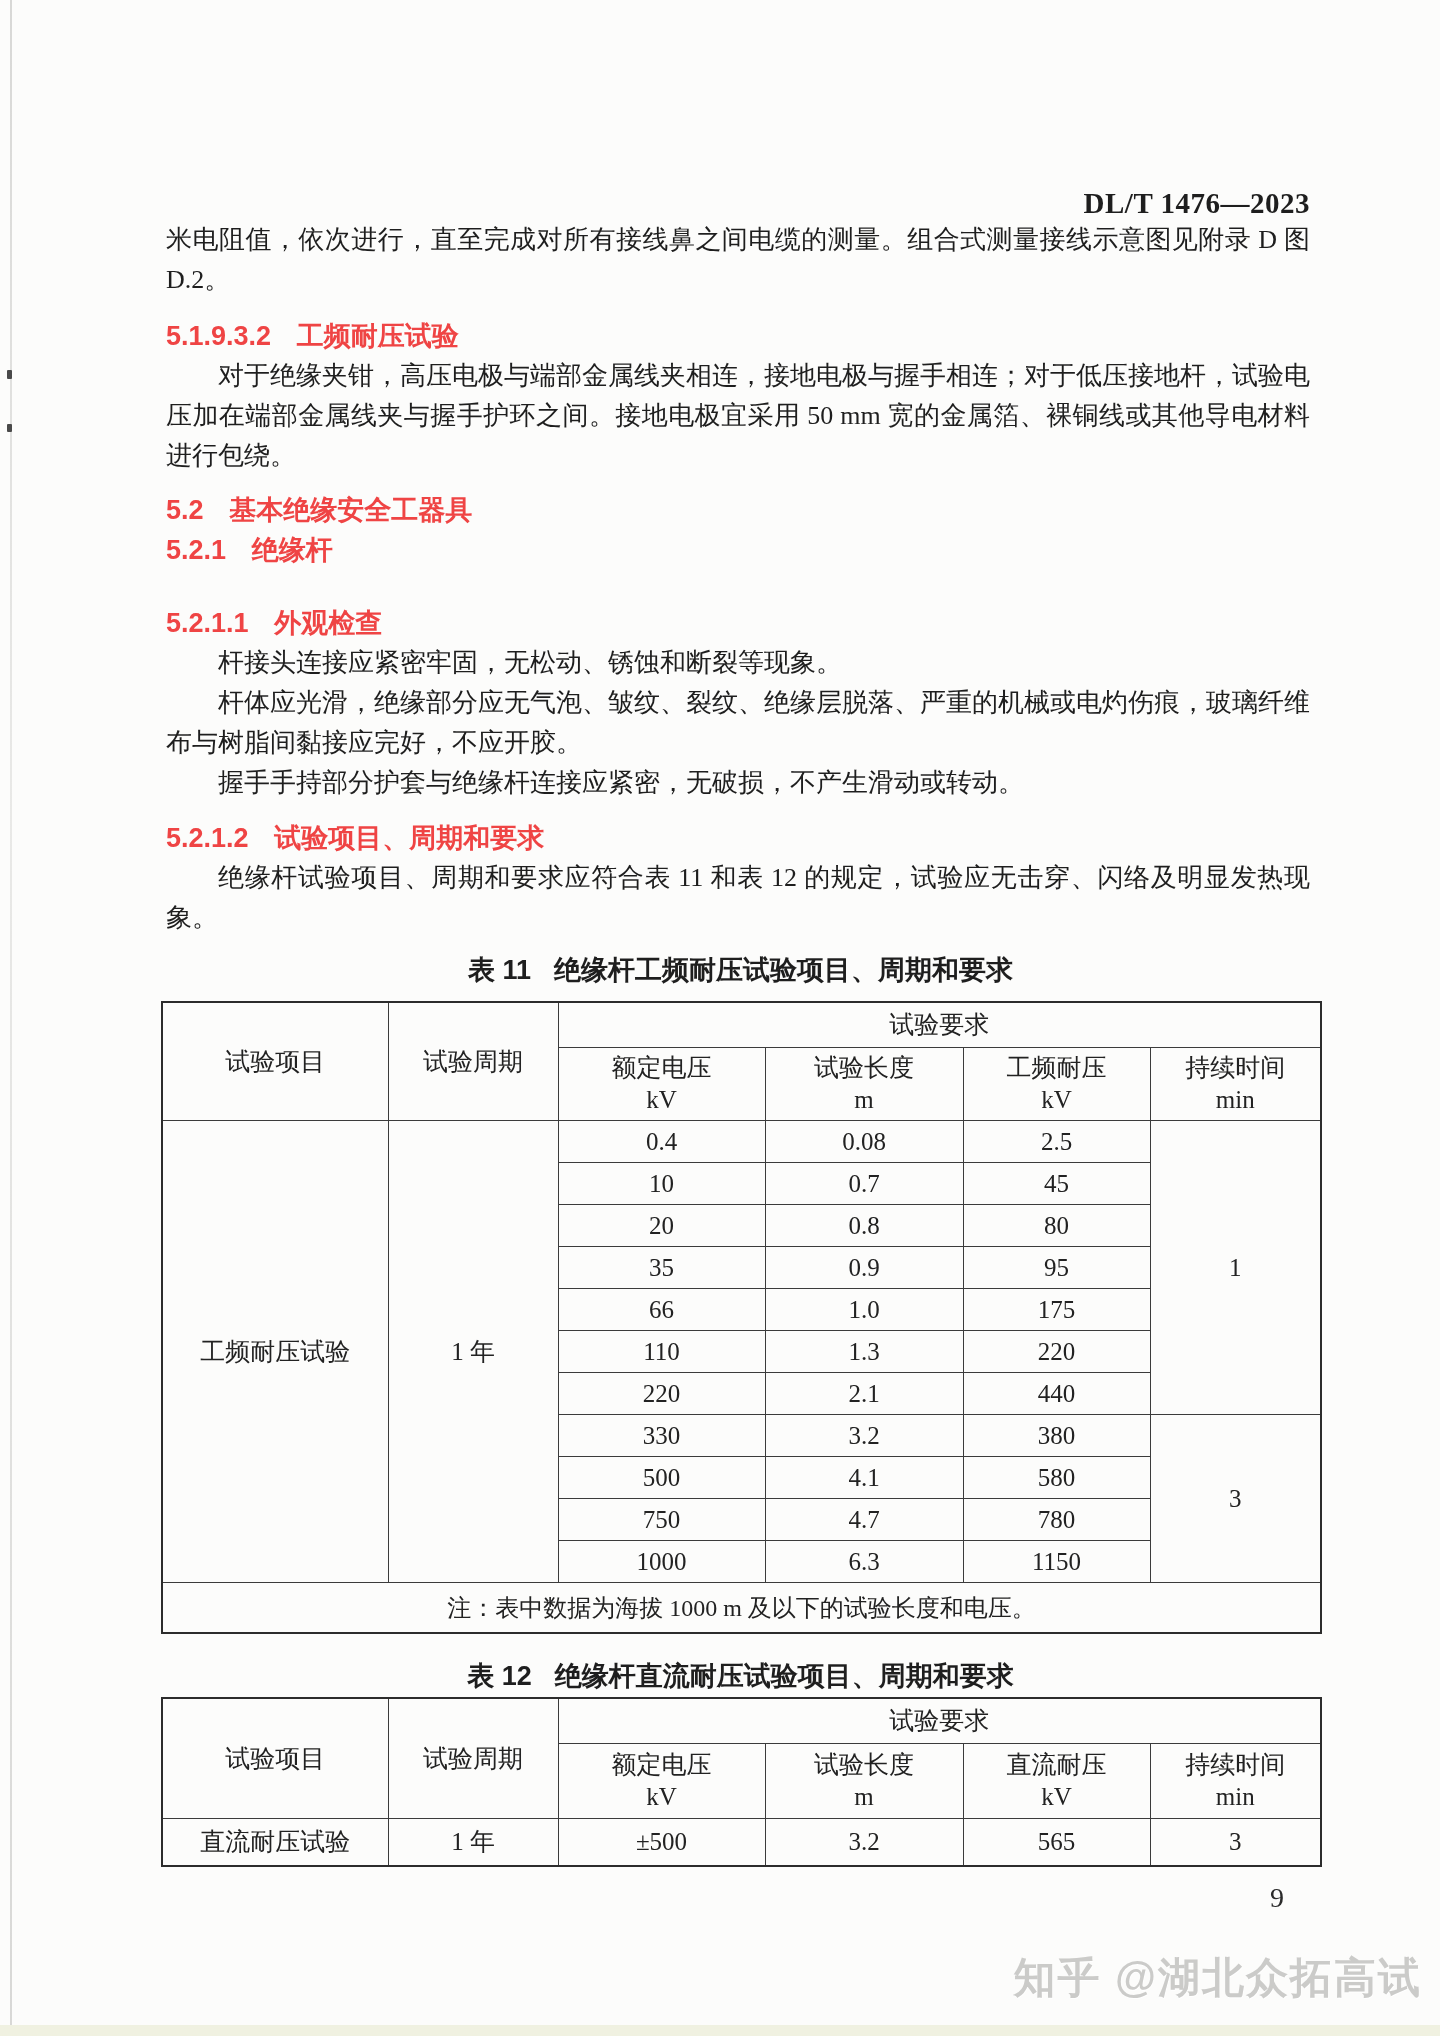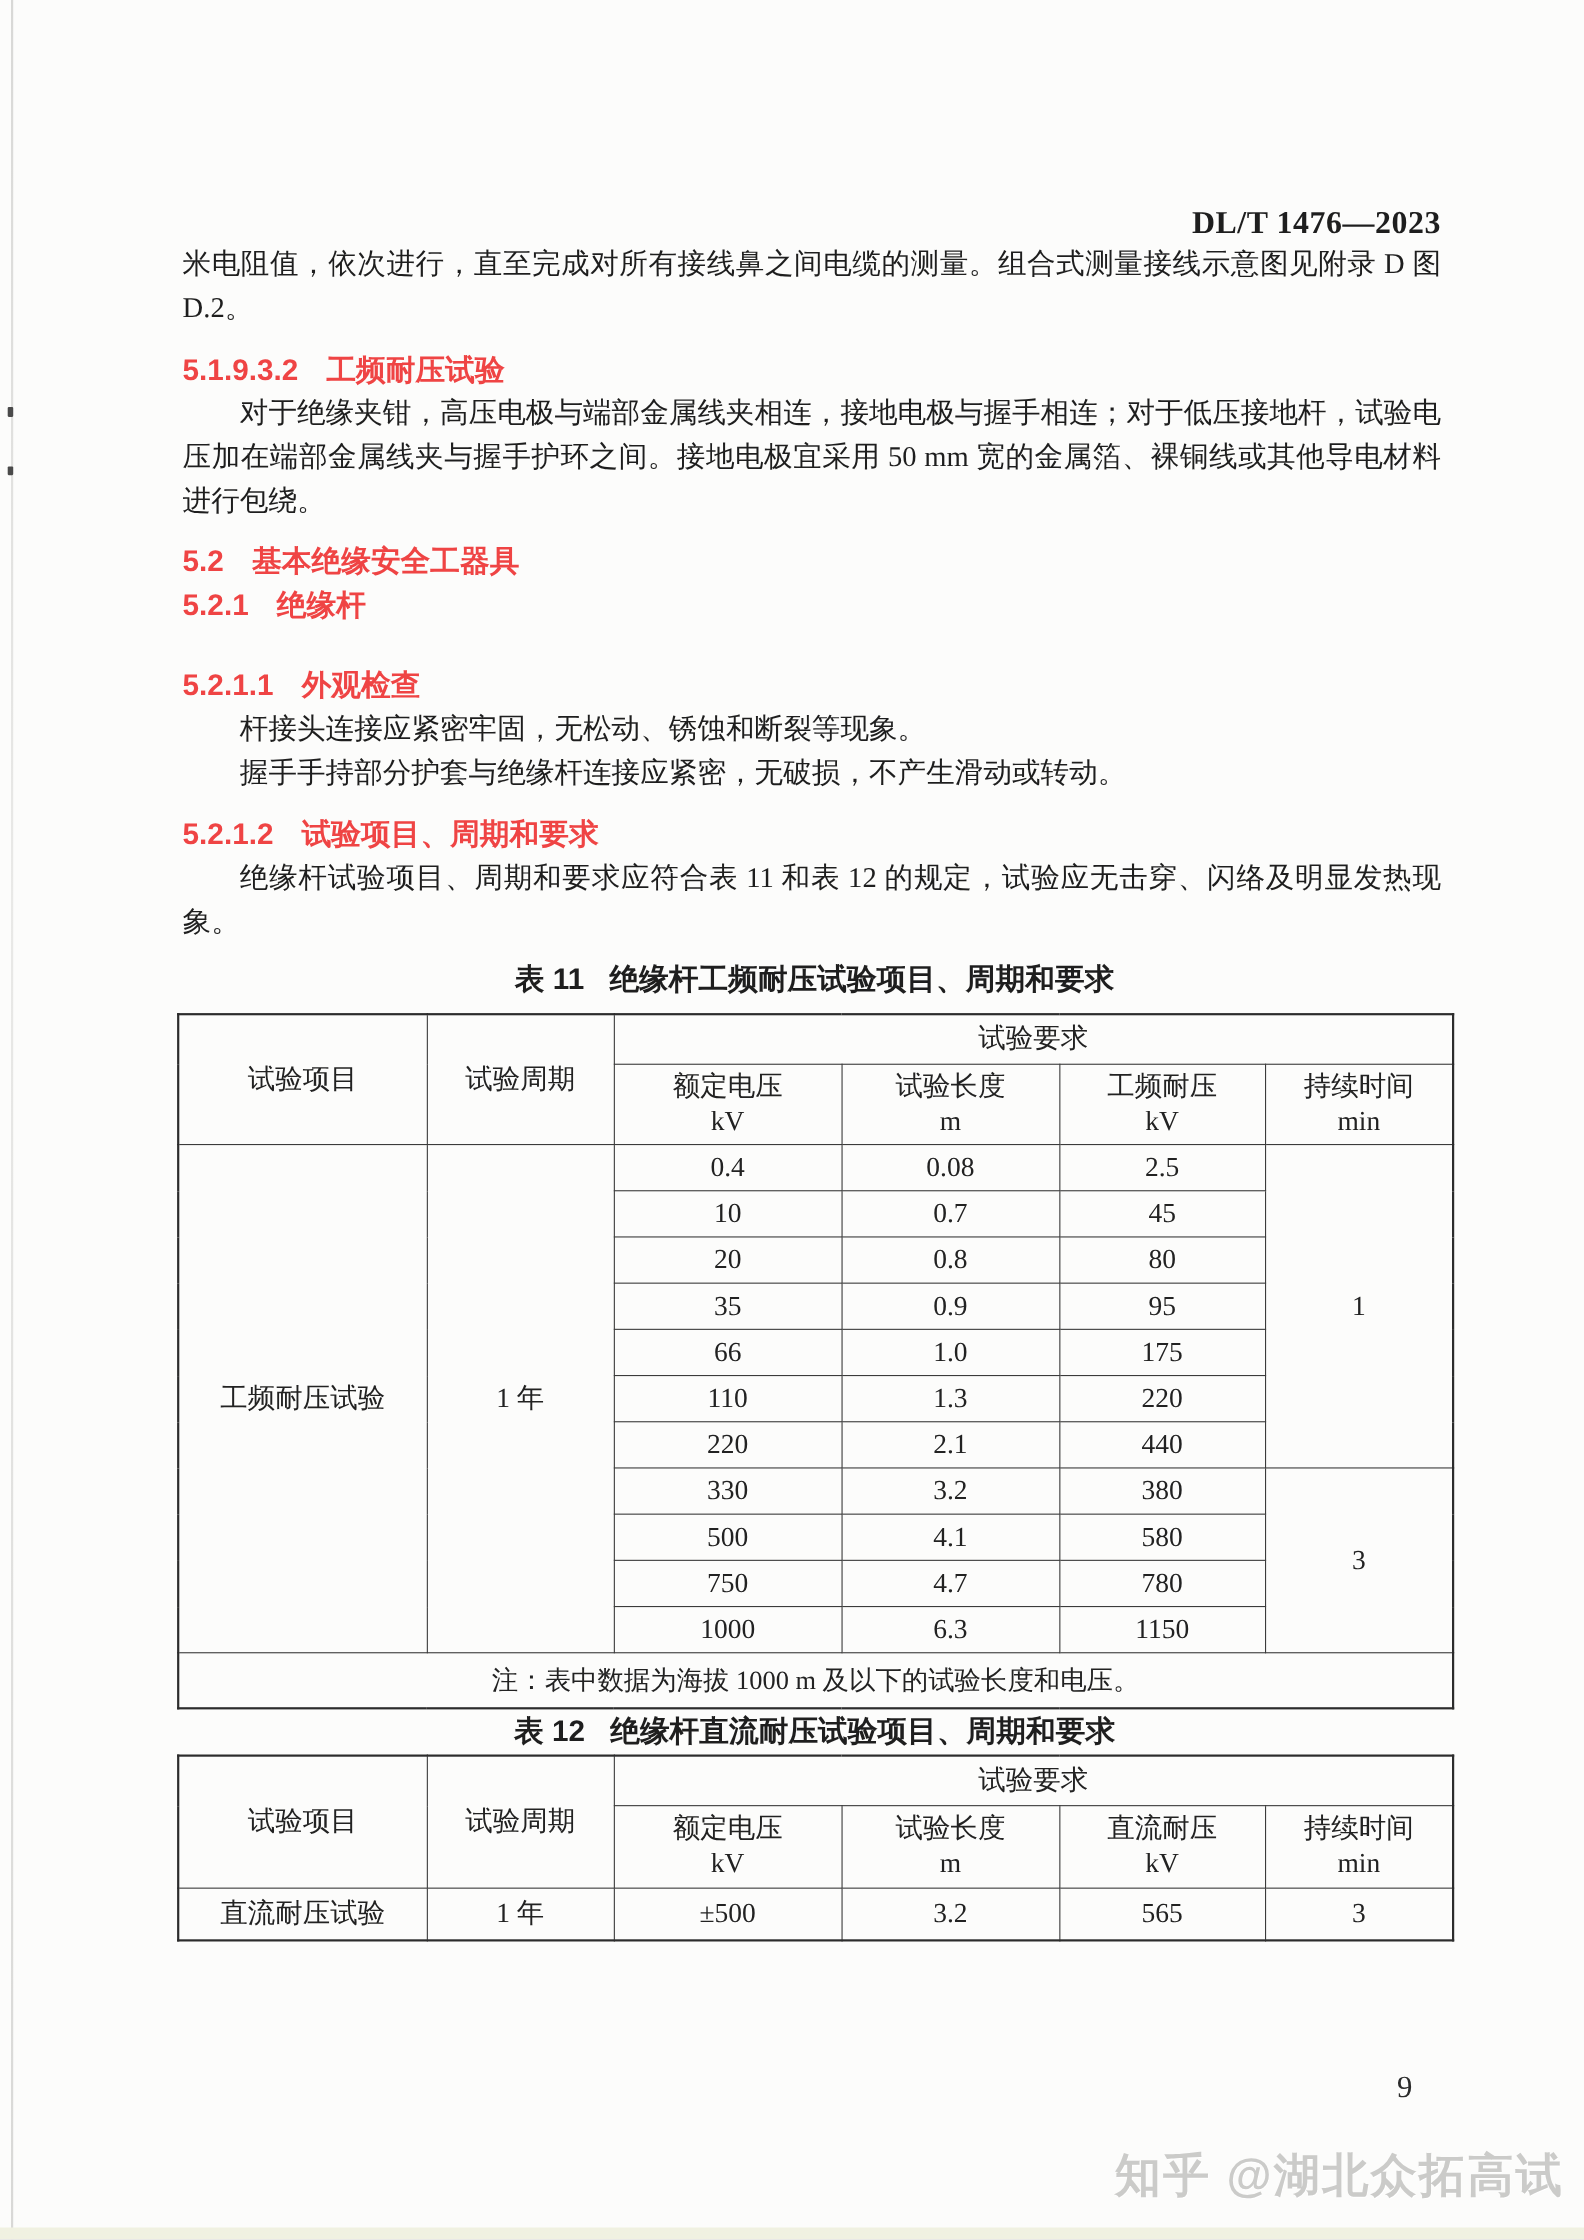--- a/index.html
+++ b/index.html
@@ -34,21 +34,21 @@
   .mt-h2 { margin-top:14px; }
   .mt-h3 { }
   .mt-h4 { margin-top:33px; }
   .mt-h5 { margin-top:15px; }
 
   .tbl-caption { margin:0 0 0 -5px; width:1159px; text-align:center;
     font-family:"Liberation Sans", sans-serif; font-weight:bold;
     font-size:27px; line-height:40px; }
   .tbl-caption .cap-num { margin-right:.85em; }
   .mt-c1 { margin-top:12px; }
-  .mt-c2 { }
+  .mt-c2 { margin-top:22px; }
 
   table.std { border-collapse:collapse; table-layout:fixed;
     margin:11px 0 0 -5px; width:1159px;
     font-size:25px; color:#222; }
   table.std.t12 { margin-top:1px; }
   table.std td { border:1px solid #3b3b3b; text-align:center; vertical-align:middle;
     padding:0; line-height:32px; }
   table.std { border:2px solid #2c2c2c; }
   td.sub { white-space:pre-line; line-height:33px; }
   tr.hdr1 td { height:44px; }
@@ -94,20 +94,21 @@
 
     <div class="heading mt-h3">
       <span class="num">5.2.1</span><span>绝缘杆</span>
     </div>
 
     <div class="heading mt-h4">
       <span class="num">5.2.1.1</span><span>外观检查</span>
     </div>
 
     <p class="body indent mt-p3">杆接头连接应紧密牢固，无松动、锈蚀和断裂等现象。</p>
+    <p class="body indent">杆体应光滑，绝缘部分应无气泡、皱纹、裂纹、绝缘层脱落、严重的机械或电灼伤痕，玻璃纤维布与树脂间黏接应完好，不应开胶。</p>
     <p class="body indent">握手手持部分护套与绝缘杆连接应紧密，无破损，不产生滑动或转动。</p>
 
     <div class="heading mt-h5">
       <span class="num">5.2.1.2</span><span>试验项目、周期和要求</span>
     </div>
 
     <p class="body indent mt-p6">绝缘杆试验项目、周期和要求应符合表 11 和表 12 的规定，试验应无击穿、闪络及明显发热现象。</p>
 
     <div class="tbl-caption mt-c1">
       <span class="cap-num">表 11</span><span>绝缘杆工频耐压试验项目、周期和要求</span>

